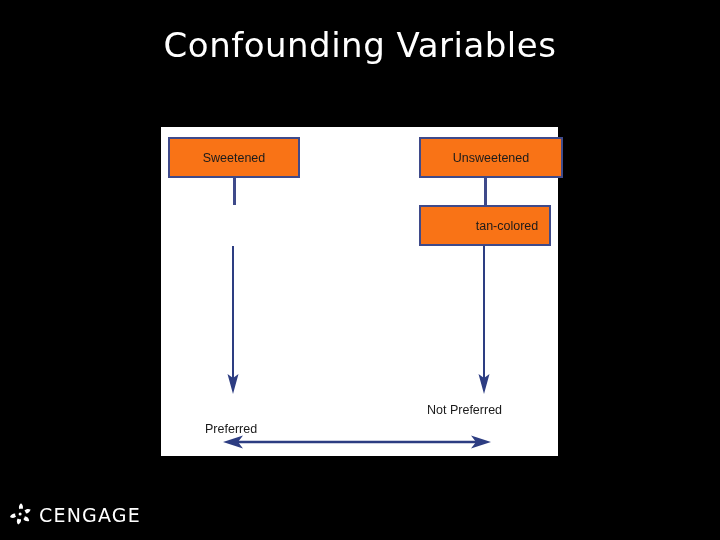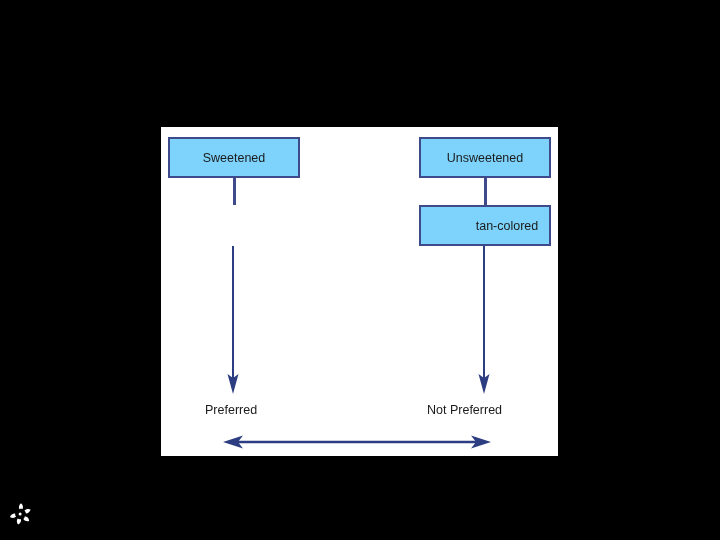--- a/index.html
+++ b/index.html
@@ -45,36 +45,36 @@
     left: 161px;
     top: 127px;
     width: 397px;
     height: 329px;
     background: #ffffff;
   }
 
   
   .node-box {
     position: absolute;
-    background: #7dd3fc;
+    background: #f97316;
     border: 2px solid #3f4a8a;
     box-sizing: border-box;
     display: flex;
     align-items: center;
     justify-content: center;
     color: #1b1b1b;
     font-family: "Liberation Sans", sans-serif;
     font-size: 12.5px;
     line-height: 14px;
     white-space: nowrap;
   }
 
   #node-sweetened   { left: 7px;   top: 10px;  width: 132px; height: 41px; }
   #node-colorful    { left: 7px;   top: 78px;  width: 132px; height: 41px; }
-  #node-unsweetened { left: 258px; top: 10px;  width: 132px; height: 41px; }
+  #node-unsweetened { left: 258px; top: 10px;  width: 144px; height: 41px; }
   #node-tancolored  { left: 258px; top: 78px;  width: 132px; height: 41px; padding-left: 44px; }
 
   
   .connector {
     position: absolute;
     width: 3px;
     background: #3f4a8a;
     top: 51px;
     height: 27px;
   }
@@ -94,21 +94,21 @@
   
   .outcome-label {
     position: absolute;
     color: #1b1b1b;
     font-family: "Liberation Sans", sans-serif;
     font-size: 12.5px;
     line-height: 15px;
     white-space: nowrap;
     top: 276px;
   }
-  #label-preferred     { left: 44px; }
+  #label-preferred     { left: 44px; margin-top: 19px; }
   #label-not-preferred { left: 266px; }
 
   
   #spectrum-arrow {
     position: absolute;
     left: 62px;
     top: 307px;
     width: 268px;
     height: 16px;
   }
@@ -136,20 +136,21 @@
     line-height: 22px;
     margin-left: 3px;
     white-space: nowrap;
   }
 </style>
 </head>
 <body>
 
 <div id="slide">
 
+  <div id="slide-title">Confounding Variables</div>
 
   <div id="figure-panel">
 
     <div class="node-box" id="node-sweetened">
       <span>Sweetened</span>
     </div>
 
 
     <div class="node-box" id="node-unsweetened">
       <span>Unsweetened</span>
@@ -188,15 +189,16 @@
     <svg id="cengage-mark" viewBox="0 0 30 30">
       <g fill="#ffffff">
         <path d="M15 3.2 C16.9 4.6 17.5 7.0 16.6 9.1 C15.6 8.6 14.3 8.6 13.3 9.2 C12.4 7.1 13.1 4.6 15 3.2 Z"></path>
         <path d="M24.6 9.4 C24.1 11.7 22.2 13.3 19.9 13.5 C19.9 12.4 19.3 11.3 18.4 10.7 C19.8 8.9 22.3 8.4 24.6 9.4 Z"></path>
         <path d="M23.2 20.9 C21.0 21.7 18.6 20.9 17.3 19.0 C18.2 18.4 18.8 17.3 18.8 16.2 C21.1 16.4 22.9 18.1 23.2 20.9 Z"></path>
         <path d="M12.2 24.6 C10.6 22.9 10.4 20.4 11.7 18.5 C12.6 19.2 13.8 19.4 14.9 19.0 C15.5 21.2 14.3 23.6 12.2 24.6 Z"></path>
         <path d="M4.0 16.9 C4.8 14.7 6.9 13.3 9.2 13.5 C9.0 14.6 9.3 15.8 10.1 16.6 C8.5 18.3 6.0 18.4 4.0 16.9 Z"></path>
         <circle cx="14.1" cy="14.1" r="1.5"></circle>
       </g>
     </svg>
+    <div id="cengage-wordmark">CENGAGE</div>
   </div>
 
 </div>
 
 </body></html>

